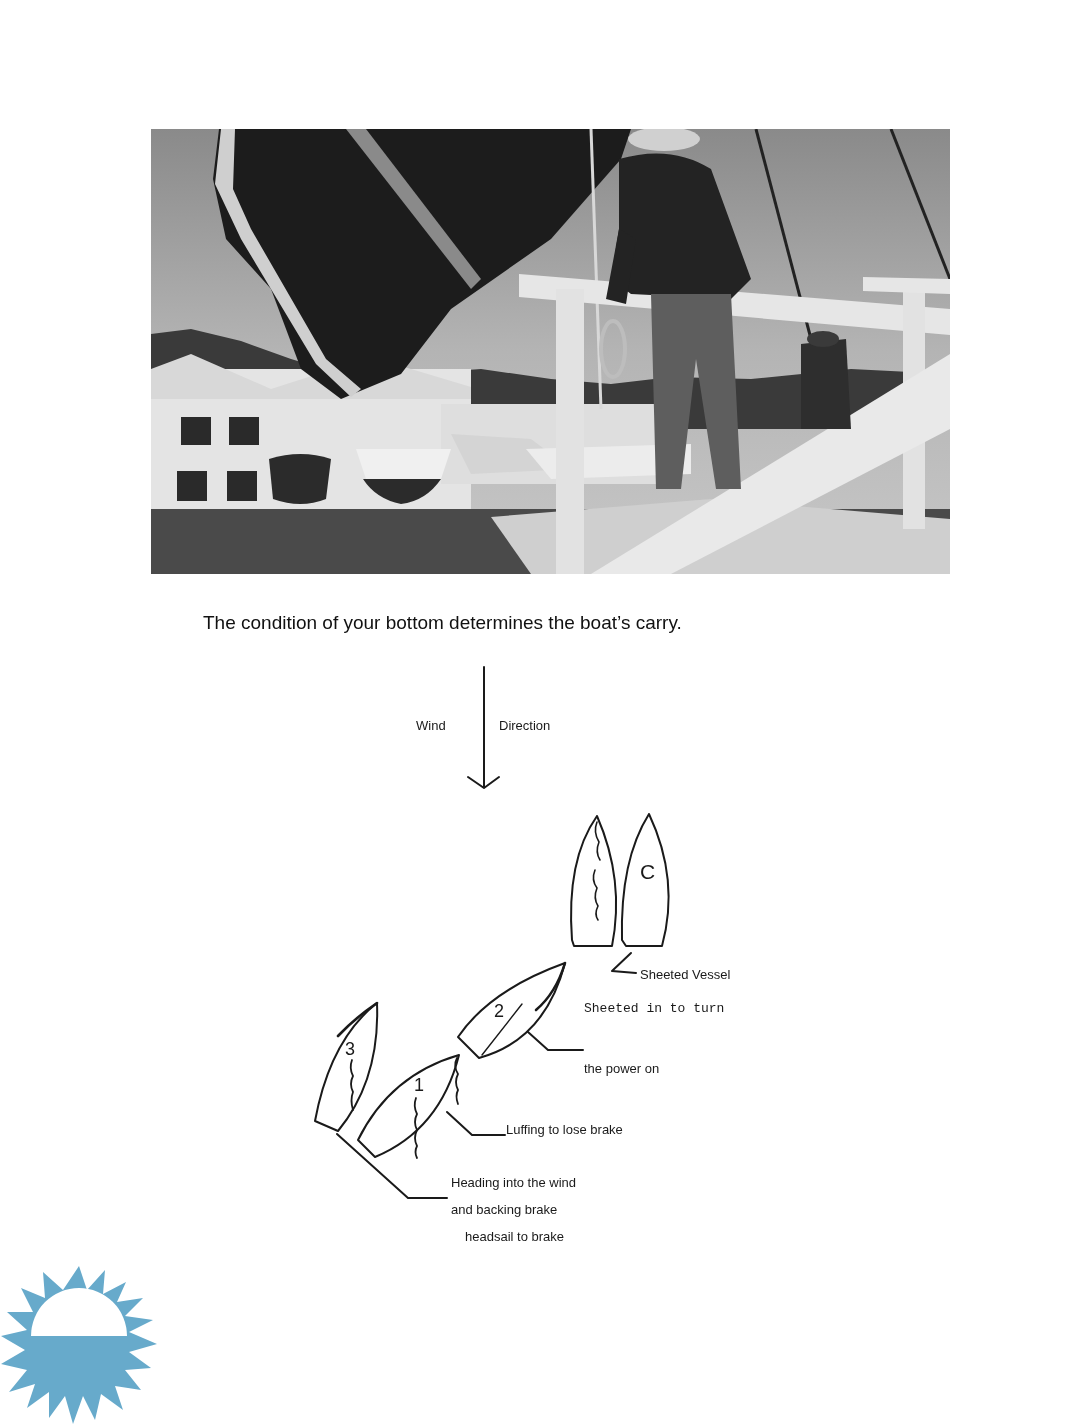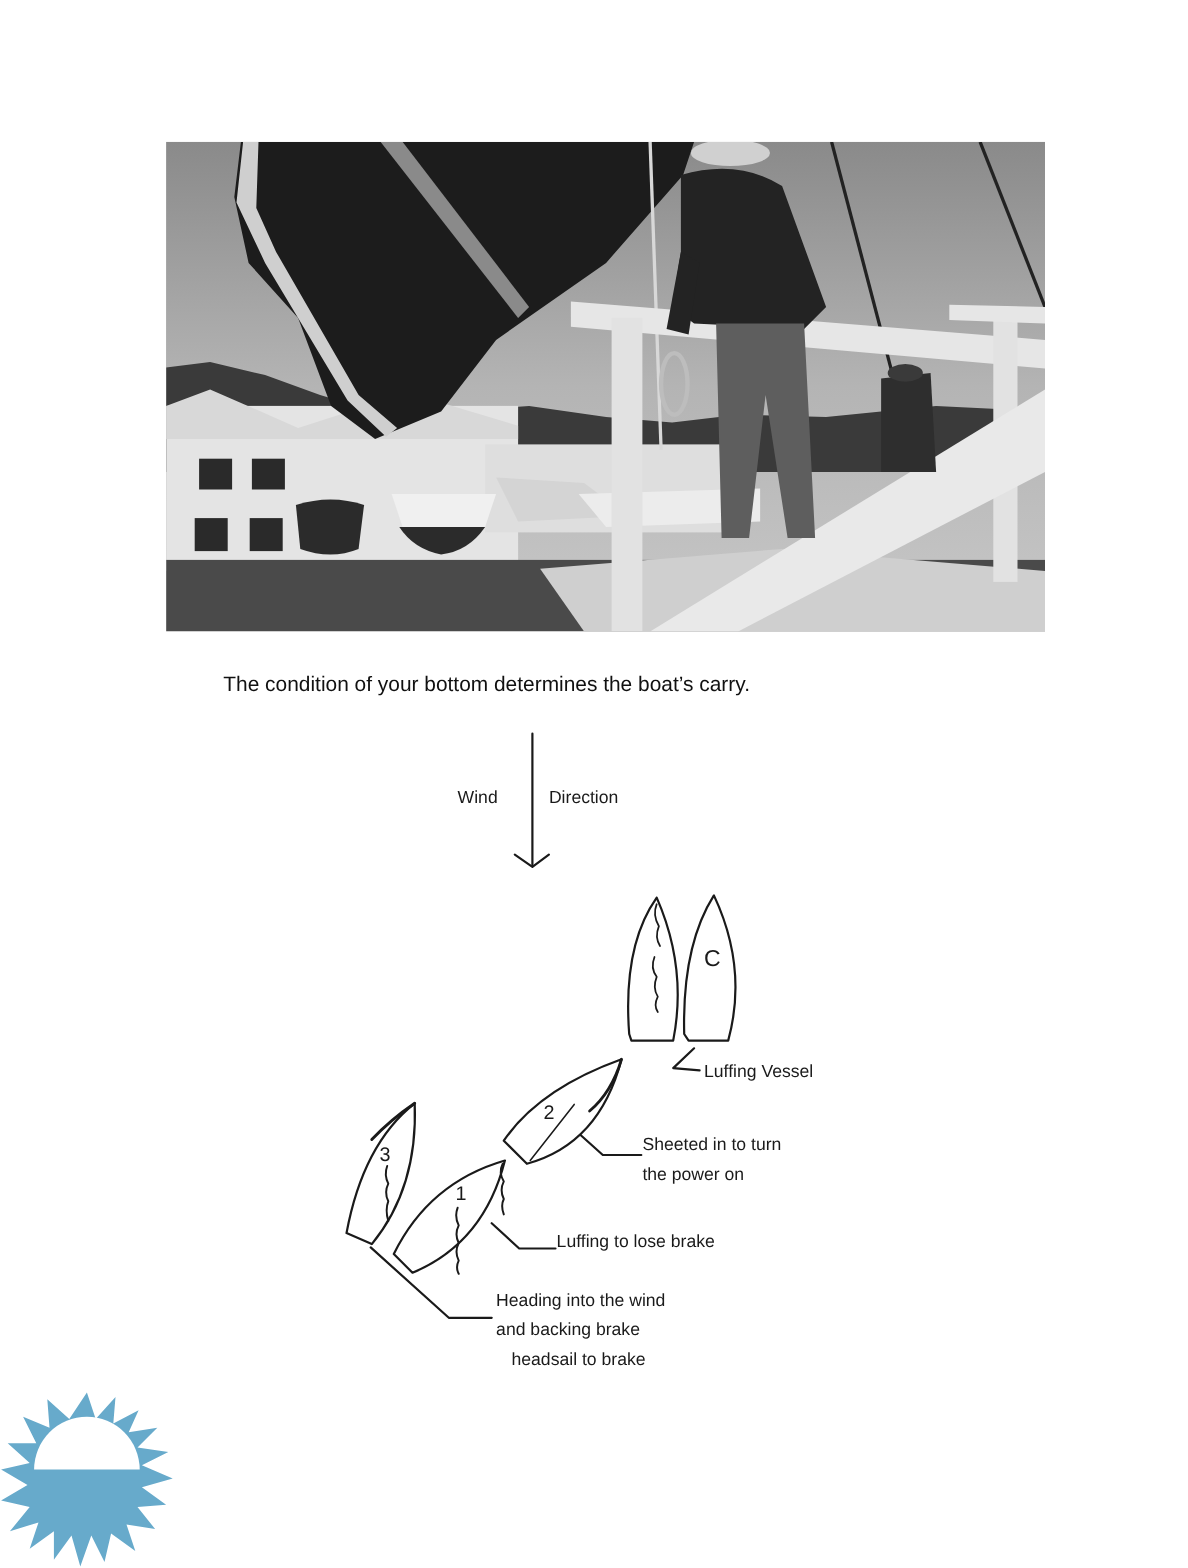--- a/index.html
+++ b/index.html
@@ -7,21 +7,21 @@
 
     
     .photo { position: absolute; left: 151px; top: 129px; width: 799px; height: 445px; overflow: hidden; background: #b9b9b9; }
     .photo svg { display: block; }
 
     .caption { position: absolute; left: 159px; top: 612px; font-size: 19px; color: #111; letter-spacing: 0; white-space: nowrap; margin-left: 44px; }
 
     
     .diagram { position: absolute; left: 0; top: 0; width: 1080px; height: 1260px; pointer-events: none; }
     .diagram svg { position: absolute; left: 0; top: 0; }
-    .dlabel { position: absolute; font-size: 16px; color: #1a1a1a; white-space: nowrap; line-height: 27px; pointer-events: auto; }
+    .dlabel { position: absolute; font-size: 13px; color: #1a1a1a; white-space: nowrap; line-height: 27px; pointer-events: auto; }
 
     
     .logo { position: absolute; left: 0; top: 1262px; width: 1080px; height: 163px; }
     .logo-text { position: absolute; left: 172px; top: 1294px; font-family: "DejaVu Serif", serif; font-weight: bold; font-size: 96px; line-height: 96px; letter-spacing: -2px; white-space: nowrap; }
   </style>
 </head>
 <body>
 
 <div class="photo">
   <svg width="799" height="445" viewBox="0 0 799 445">
@@ -122,24 +122,24 @@
       <path d="M352 1060 q-3 8 1 16 q-4 8 0 16 q-3 8 0 18" stroke-width="1.8"></path>
     </g>
 
     <path d="M337 1134 L408 1198 L447 1198"></path>
   </svg>
 
   <span class="dlabel" style="left:416px; top:712px;">Wind</span>
   <span class="dlabel" style="left:499px; top:712px;">Direction</span>
 
   <span class="dlabel" style="left:640px; top:858px; font-size:21px;">C</span>
-  <span class="dlabel" style="left:640px; top:961px;">Luffing Vessel</span>
+  <span class="dlabel" style="left:640px; top:961px;">Sheeted Vessel</span>
 
   <span class="dlabel" style="left:494px; top:998px; font-size:18px;">2</span>
-  <span class="dlabel" style="left:584px; top:1027px;">Sheeted in to turn</span>
+  <span class="dlabel" style="left:584px; top:995px;font-family:Liberation Mono, monospace;">Sheeted in to turn</span>
   <span class="dlabel" style="left:584px; top:1055px;">the power on</span>
 
   <span class="dlabel" style="left:414px; top:1072px; font-size:18px;">1</span>
   <span class="dlabel" style="left:506px; top:1116px;">Luffing to lose brake</span>
 
   <span class="dlabel" style="left:345px; top:1036px; font-size:18px;">3</span>
   <span class="dlabel" style="left:451px; top:1169px;text-align:right;">Heading into the wind</span>
   <span class="dlabel" style="left:451px; top:1196px;">and backing brake</span>
   <span class="dlabel" style="left:465px; top:1223px;">headsail to brake</span>
 </div>

